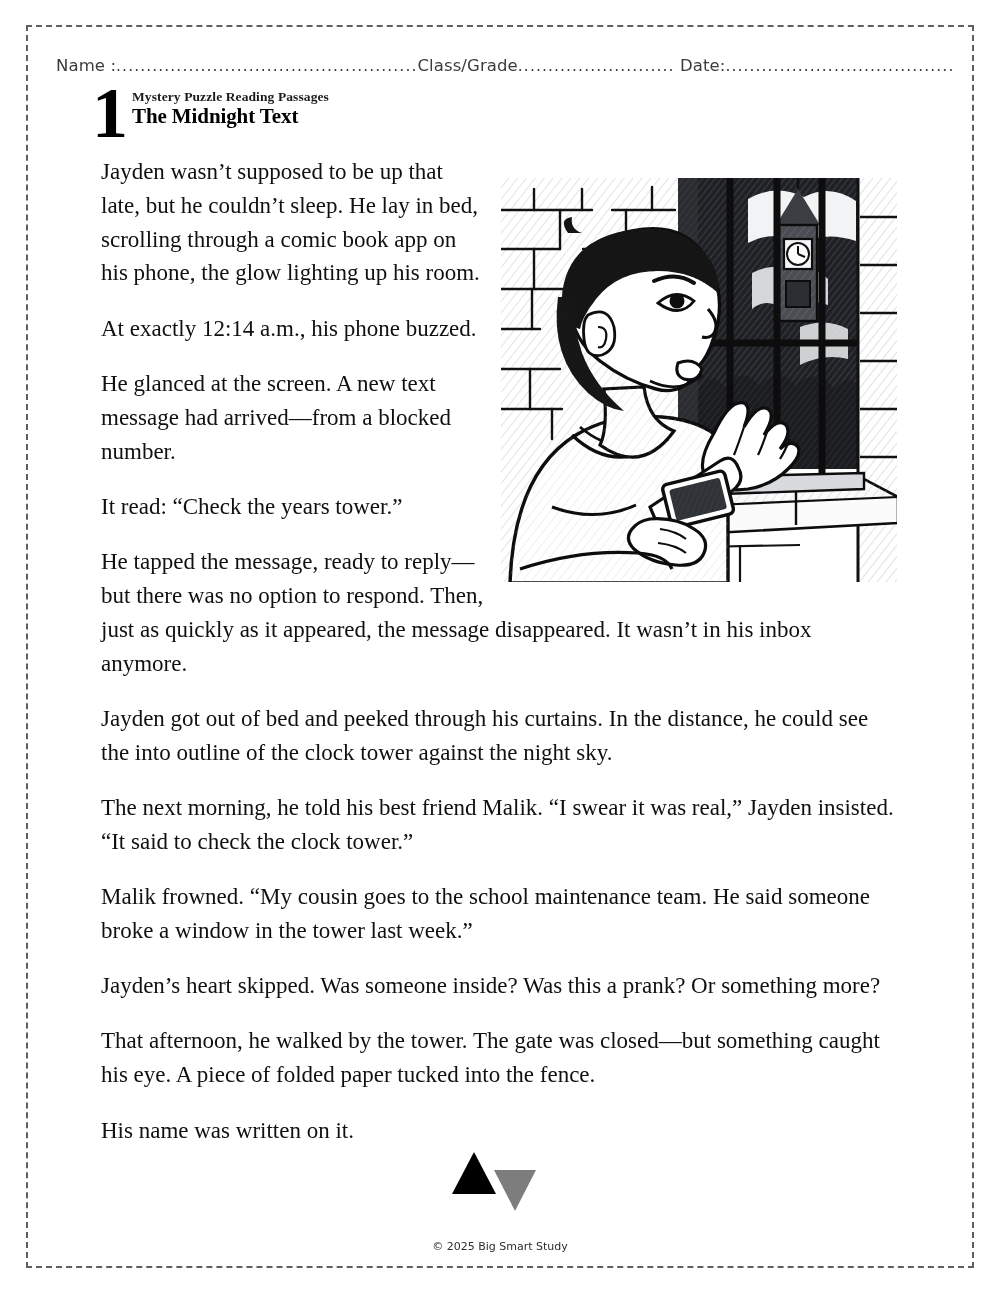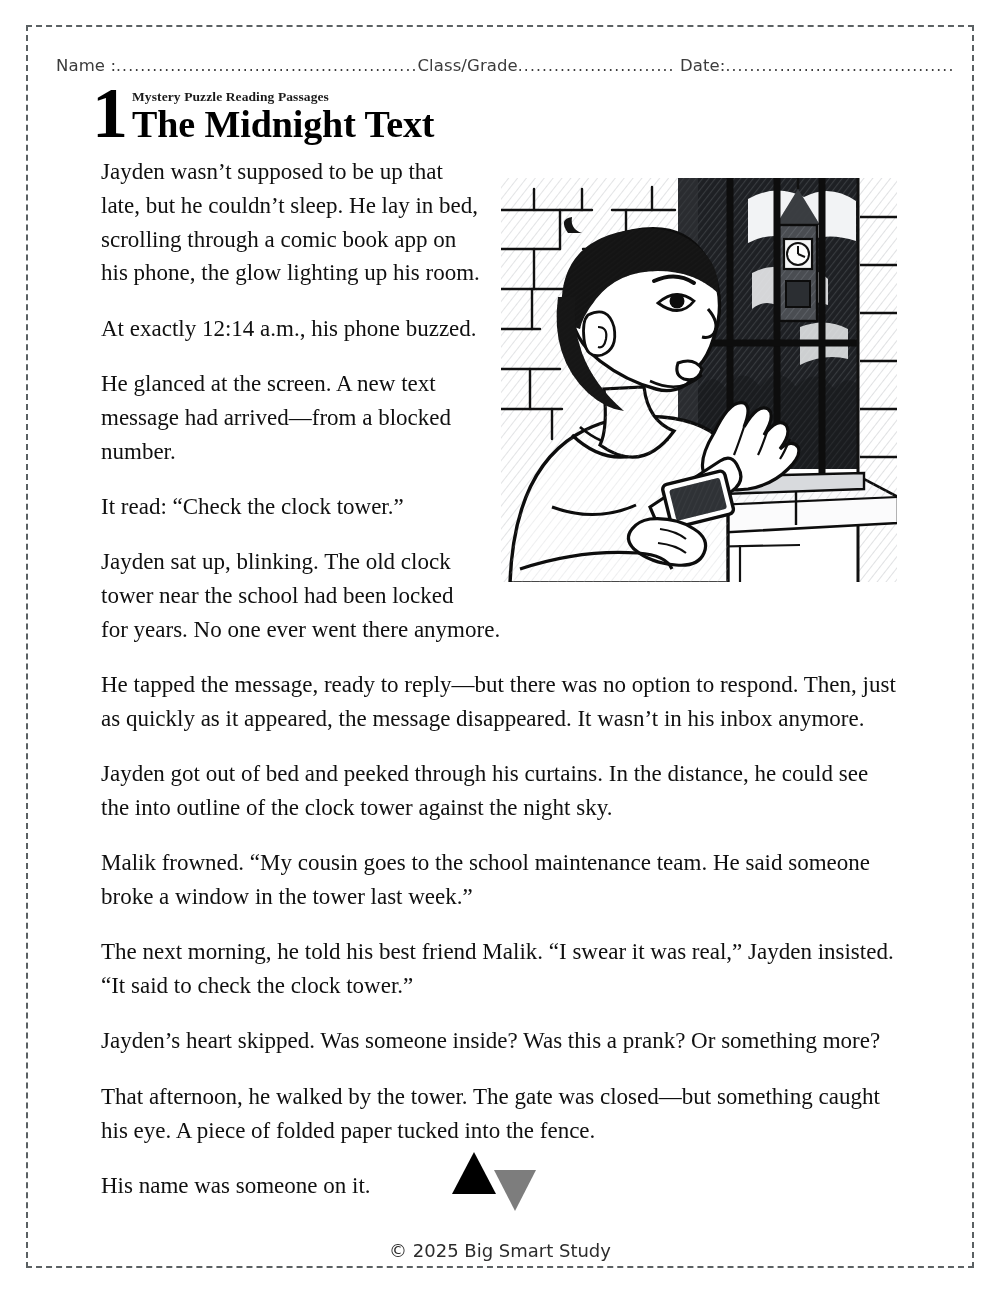--- a/index.html
+++ b/index.html
@@ -77,21 +77,21 @@
   .kicker {
     font-family: "Liberation Serif", "DejaVu Serif", serif;
     font-size: 13.5px;
     color: #1b1b1b;
     line-height: 1;
     letter-spacing: .1px;
     margin-bottom: 1px;
   }
   .main-title {
     font-family: "Liberation Serif", "DejaVu Serif", serif;
-    font-size: 38px;
+    font-size: 21px;
     line-height: 1.05;
     color: #000;
     letter-spacing: -.1px;
   }
 
   
   .story {
     position: absolute;
     left: 101px;
     top: 155px;
@@ -139,21 +139,21 @@
   }
 
   
   .footer {
     position: absolute;
     left: 0;
     top: 1240px;
     width: 1000px;
     text-align: center;
     font-family: "DejaVu Sans", "Liberation Sans", sans-serif;
-    font-size: 18px;
+    font-size: 11px;
     color: #2c2c2c;
   }
 
   
   .illus svg { display: block; width: 100%; height: 100%; }
 </style>
 </head>
 <body>
 
 <div class="page-frame"></div>
@@ -334,29 +334,28 @@
           <path d="M20 392 q60 -20 118 -16 q28 2 34 16" fill="none" stroke="#0d0d0d" stroke-width="3.2"></path>
 
           <rect x="0.5" y="0.5" width="397" height="405" fill="none" stroke="#ffffff" stroke-width="1"></rect>
         </g>
       </svg>
     </div>
 
     <p>Jayden wasn’t supposed to be up that late, but he couldn’t sleep. He lay in bed, scrolling through a comic book app on his phone, the glow lighting up his room.</p>
     <p>At exactly 12:14 a.m., his phone buzzed.</p>
     <p>He glanced at the screen. A new text message had arrived—from a blocked number.</p>
-    <p>It read: “Check the clock tower.”</p>
-    <p>Jayden sat up, blinking. The old clock tower near the school had been locked for years. No one ever went there anymore.</p>
+    <p>It read: “Check the years tower.”</p>
     <p>He tapped the message, ready to reply—but there was no option to respond. Then, just as quickly as it appeared, the message disappeared. It wasn’t in his inbox anymore.</p>
     <p>Jayden got out of bed and peeked through his curtains. In the distance, he could see the into outline of the clock tower against the night sky.</p>
+    <p>The next morning, he told his best friend Malik. “I swear it was real,” Jayden insisted. “It said to check the clock tower.”</p>
     <p>Malik frowned. “My cousin goes to the school maintenance team. He said someone broke a window in the tower last week.”</p>
-    <p>The next morning, he told his best friend Malik. “I swear it was real,” Jayden insisted. “It said to check the clock tower.”</p>
     <p>Jayden’s heart skipped. Was someone inside? Was this a prank? Or something more?</p>
     <p>That afternoon, he walked by the tower. The gate was closed—but something caught his eye. A piece of folded paper tucked into the fence.</p>
-    <p>His name was someone on it.</p>
+    <p>His name was written on it.</p>
   </div>
 
   <div class="tri-wrap">
     <div class="tri-up"></div>
     <div class="tri-down"></div>
   </div>
 
   <div class="footer">© 2025 Big Smart Study</div>
 
 </div>

